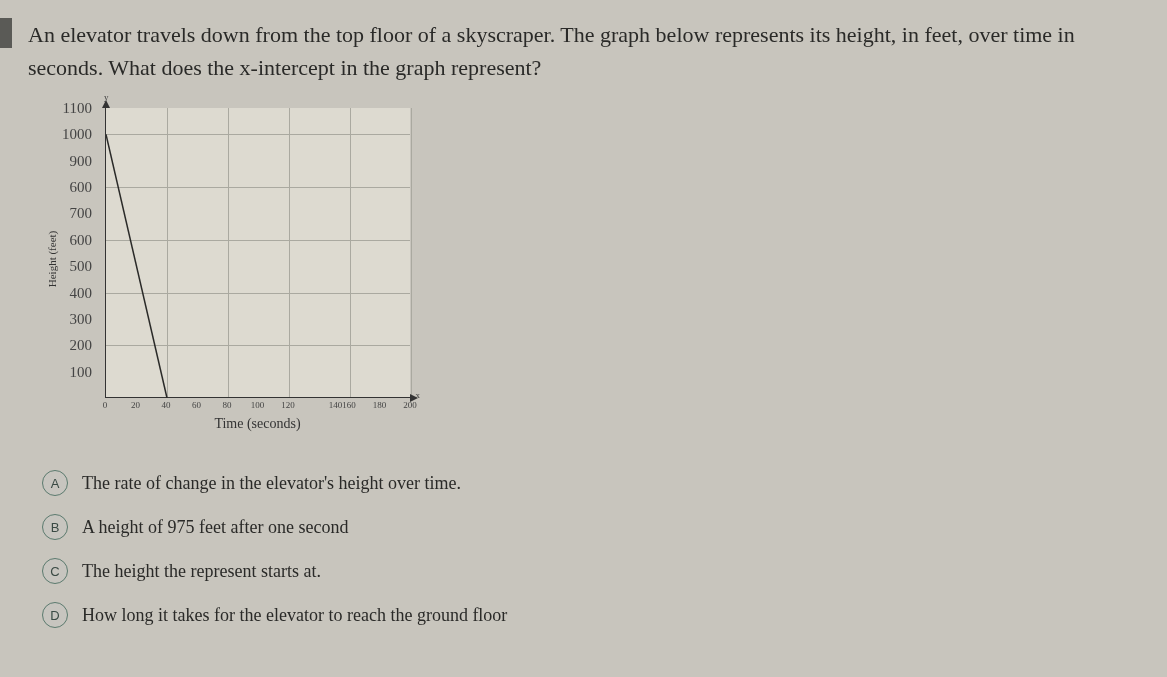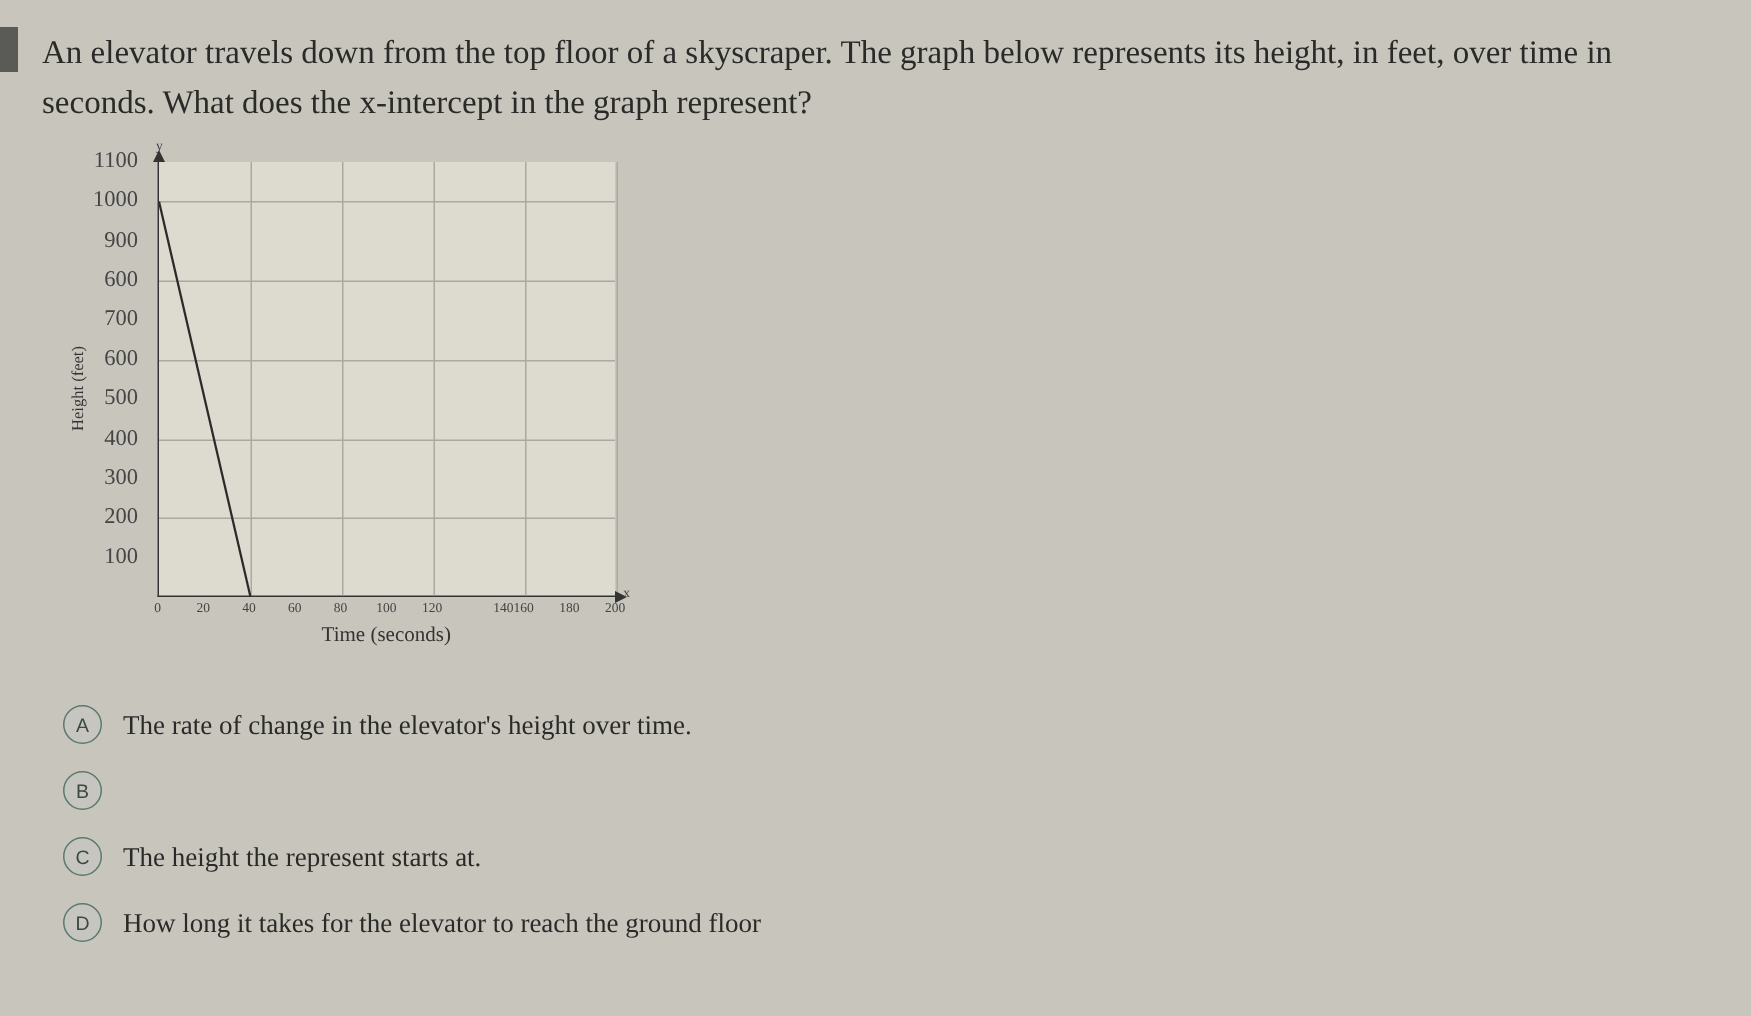--- a/index.html
+++ b/index.html
@@ -243,20 +243,21 @@
   <div class="x-label">Time (seconds)</div>
 </div>
 
 <div class="options">
   <div class="option">
     <div class="option-letter">A</div>
     <div class="option-text">The rate of change in the elevator's height over time.</div>
   </div>
   <div class="option">
     <div class="option-letter">B</div>
+    <div class="option-text">A height of 975 feet after one second</div>
   </div>
   <div class="option">
     <div class="option-letter">C</div>
     <div class="option-text">The height the represent starts at.</div>
   </div>
   <div class="option">
     <div class="option-letter">D</div>
     <div class="option-text">How long it takes for the elevator to reach the ground floor</div>
   </div>
 </div>

